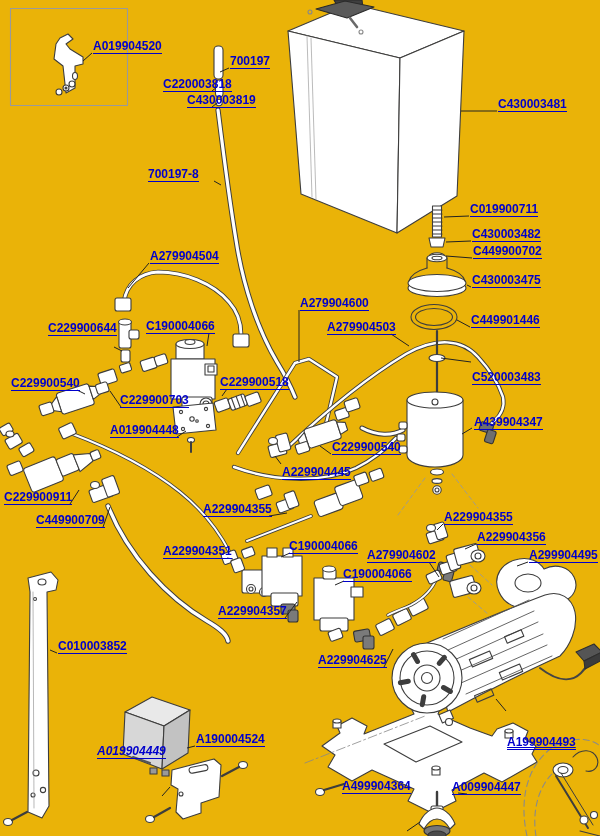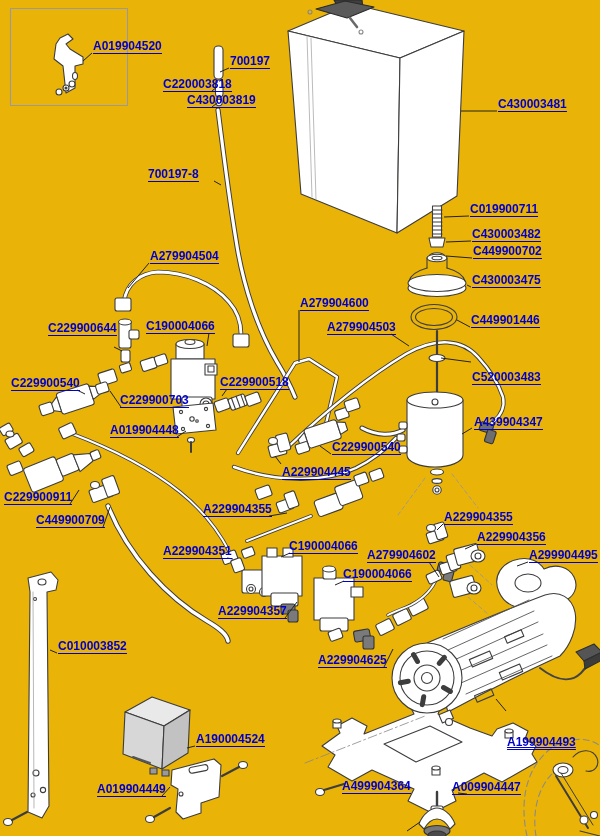--- a/index.html
+++ b/index.html
@@ -451,16 +451,16 @@
     <div class="lbl" style="left: 367px; top: 549px;">A279904602</div>
     <div class="lbl" style="left: 444px; top: 511px;">A229904355</div>
     <div class="lbl" style="left: 477px; top: 531px;">A229904356</div>
     <div class="lbl" style="left: 529px; top: 549px;">A299904495</div>
     <div class="lbl" style="left: 343px; top: 568px;">C190004066</div>
     <div class="lbl" style="left: 218px; top: 605px;">A229904357</div>
     <div class="lbl" style="left: 318px; top: 654px;">A229904625</div>
     <div class="lbl" style="left: 507px; top: 736px; text-decoration: underline;">A199904493</div>
     <div class="lbl" style="left: 58px; top: 640px;">C010003852</div>
     <div class="lbl" style="left: 196px; top: 733px;">A190004524</div>
-    <div class="lbl" style="left: 97px; top: 783px;">A019904449</div>
+    <div class="lbl" style="left: 97px; top: 745px; font-style: italic;">A019904449</div>
     <div class="lbl" style="left: 452px; top: 781px;">A009904447</div>
     <div class="lbl" style="left: 342px; top: 780px;">A499904364</div>
   </div>
 
 </body></html>

